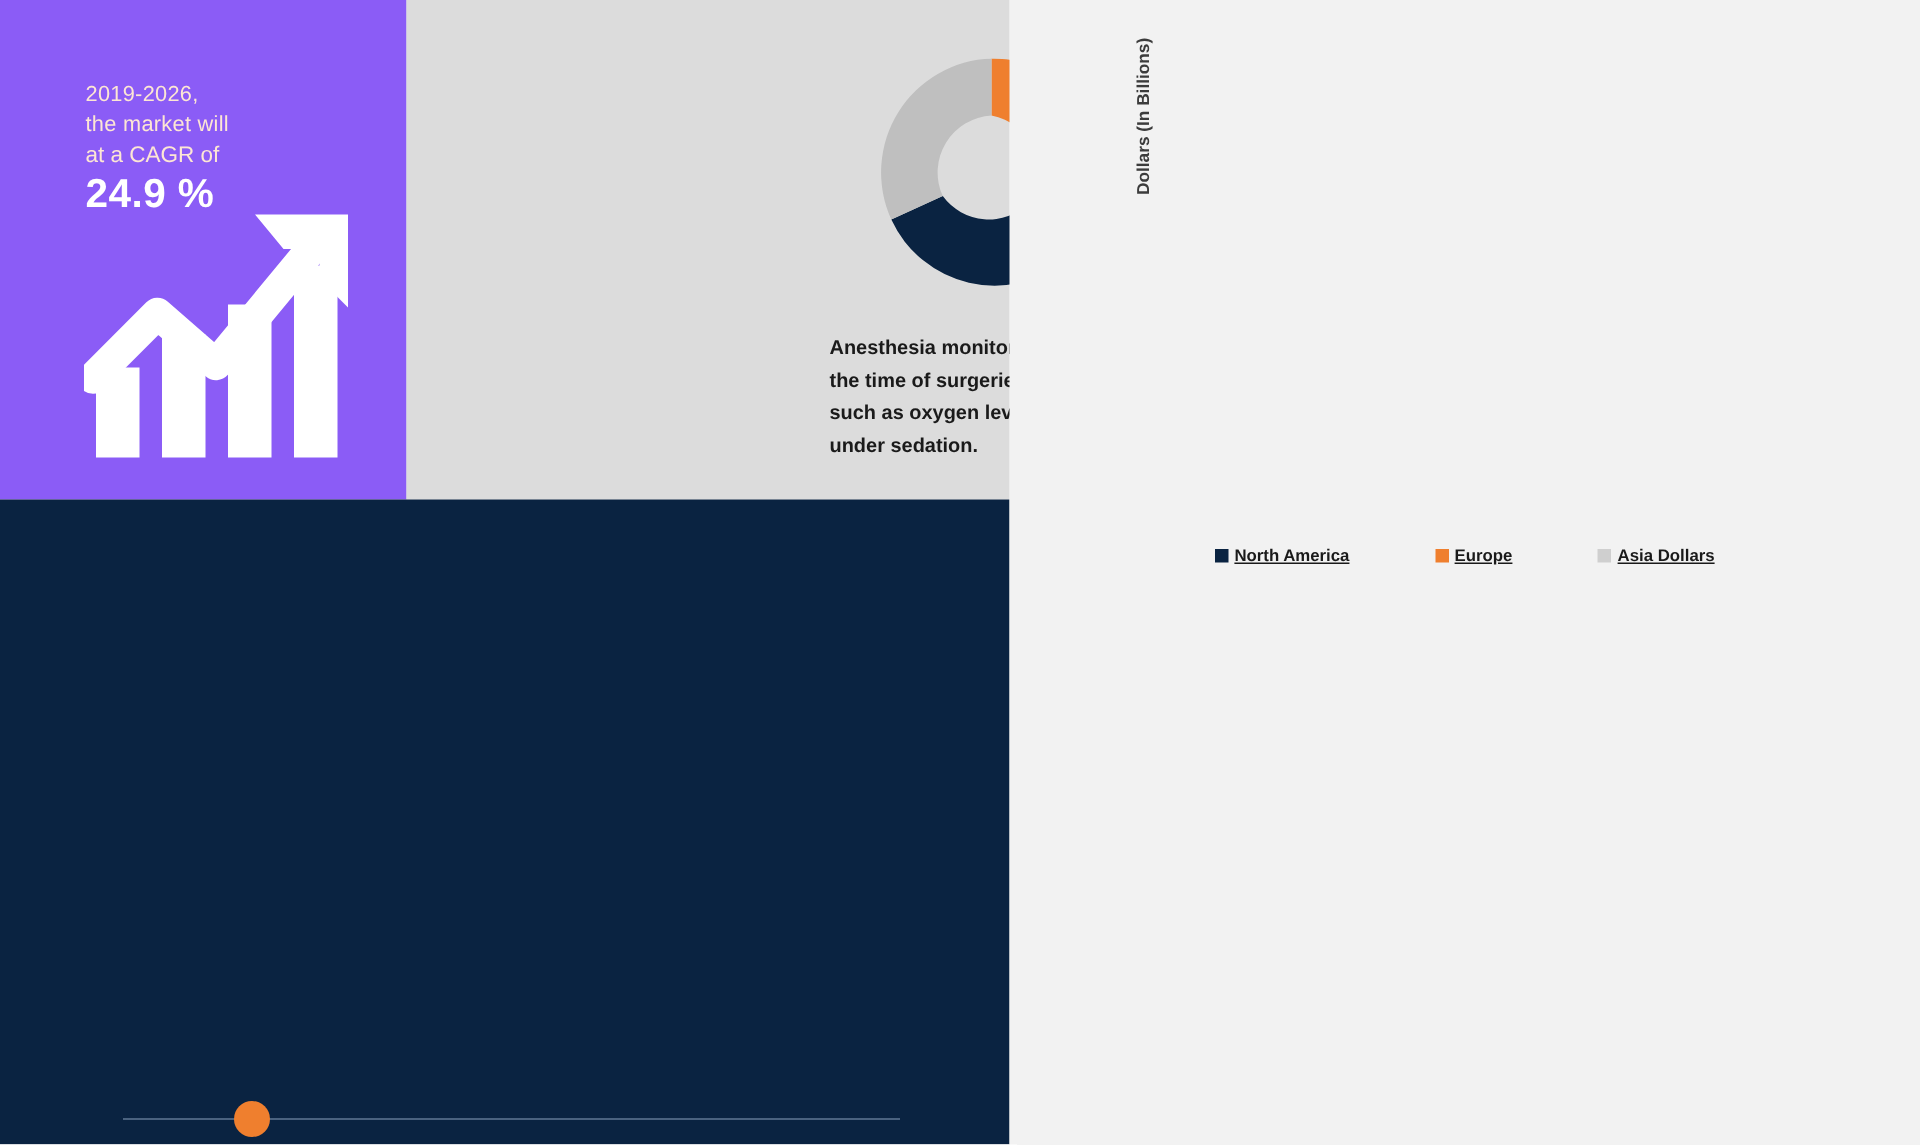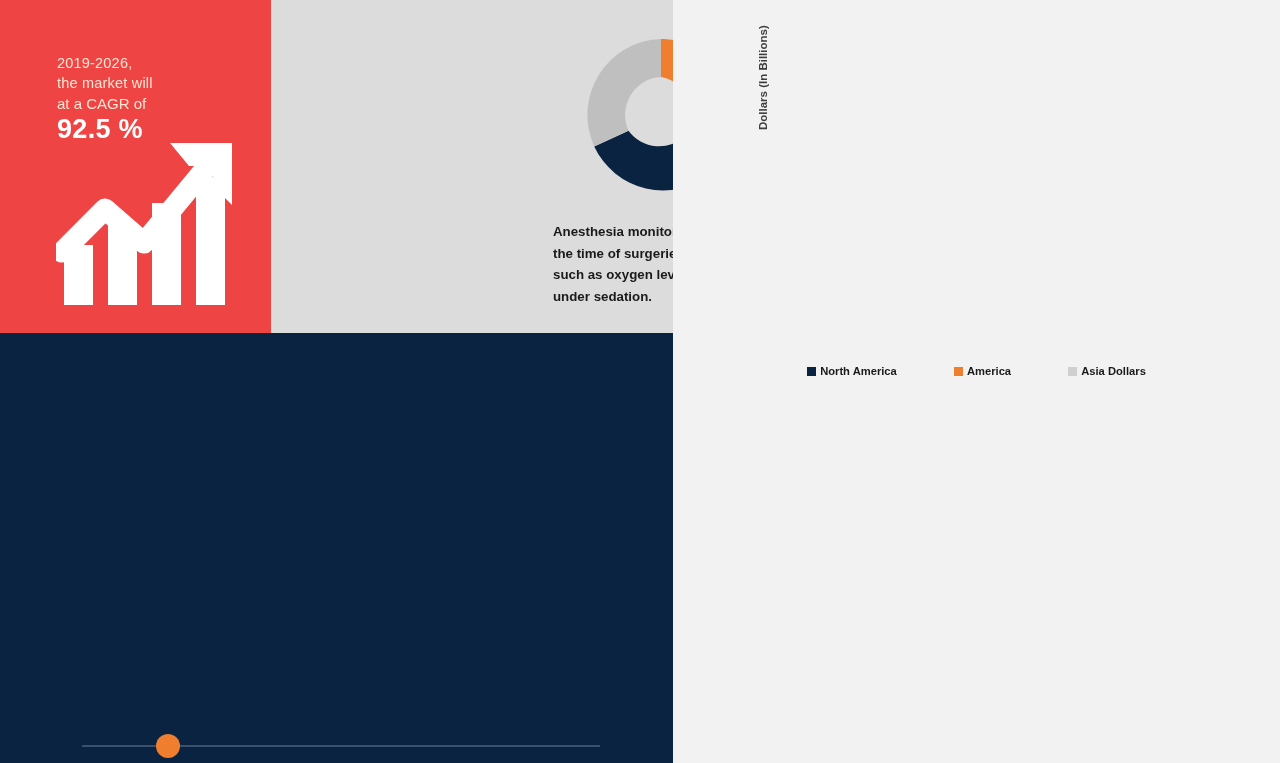--- a/index.html
+++ b/index.html
@@ -18,21 +18,21 @@
     height: 763px;
     overflow: hidden;
     background: #f2f2f2;
   }
 
   
   .panel-orange {
     position: absolute;
     left: 0; top: 0;
     width: 271px; height: 333px;
-    background: #ef4444;
+    background: #8b5cf6;
   }
   .panel-gray {
     position: absolute;
     left: 271px; top: 0;
     width: 402px; height: 333px;
     background: #dcdcdc;
   }
   .panel-navy {
     position: absolute;
     left: 0; top: 333px;
@@ -127,40 +127,40 @@
   }
   .bc-legend {
     position: absolute;
     left: 0; top: 365px;
     width: 607px;
     text-align: center;
     font-size: 11.2px;
     font-weight: bold;
     color: #1a1a1a;
   }
-  .bc-legend .bl-item { display: inline-block; margin: 0 27px; }
+  .bc-legend .bl-item { display: inline-block; margin: 0 27px; text-decoration: underline; }
   .bc-legend .bl-sw {
     display: inline-block;
     width: 9px; height: 9px;
     position: relative;
     top: 1px;
     margin-right: 4px;
   }
 </style>
 </head>
 <body>
 
 <div id="page">
 
   <div class="panel-orange">
     <div class="cagr-text">
       <div class="cagr-years">2019-2026,</div>
       <div class="cagr-market">the market will</div>
       <div class="cagr-at">at a CAGR of</div>
-      <div class="cagr-value">92.5 %</div>
+      <div class="cagr-value">24.9 %</div>
     </div>
     <svg class="growth-icon" viewBox="0 0 195 175">
 
       <rect x="8" y="110" width="29" height="60" fill="#ffffff"></rect>
       <rect x="52" y="88" width="29" height="82" fill="#ffffff"></rect>
       <rect x="96" y="68" width="29" height="102" fill="#ffffff"></rect>
       <rect x="140" y="42" width="29" height="128" fill="#ffffff"></rect>
 
       <path d="M6 117 L49 74 L88 108 L150 33" stroke="#ffffff" stroke-width="21" fill="none" stroke-linecap="round" stroke-linejoin="round"></path>
 
@@ -217,21 +217,21 @@
 
   <div class="panel-right">
 
     <div class="bc-ylabel">Dollars (In Billions)</div>
 
     <div class="bc-legend">
       <span class="bl-item">
         <span class="bl-sw" style="background:#0a2341"></span><span>North America</span>
       </span>
       <span class="bl-item">
-        <span class="bl-sw" style="background:#ef7f2e"></span><span>America</span>
+        <span class="bl-sw" style="background:#ef7f2e"></span><span>Europe</span>
       </span>
       <span class="bl-item">
         <span class="bl-sw" style="background:#cfcfcf"></span><span>Asia Dollars</span>
       </span>
     </div>
 
   </div>
 
 </div>
 

